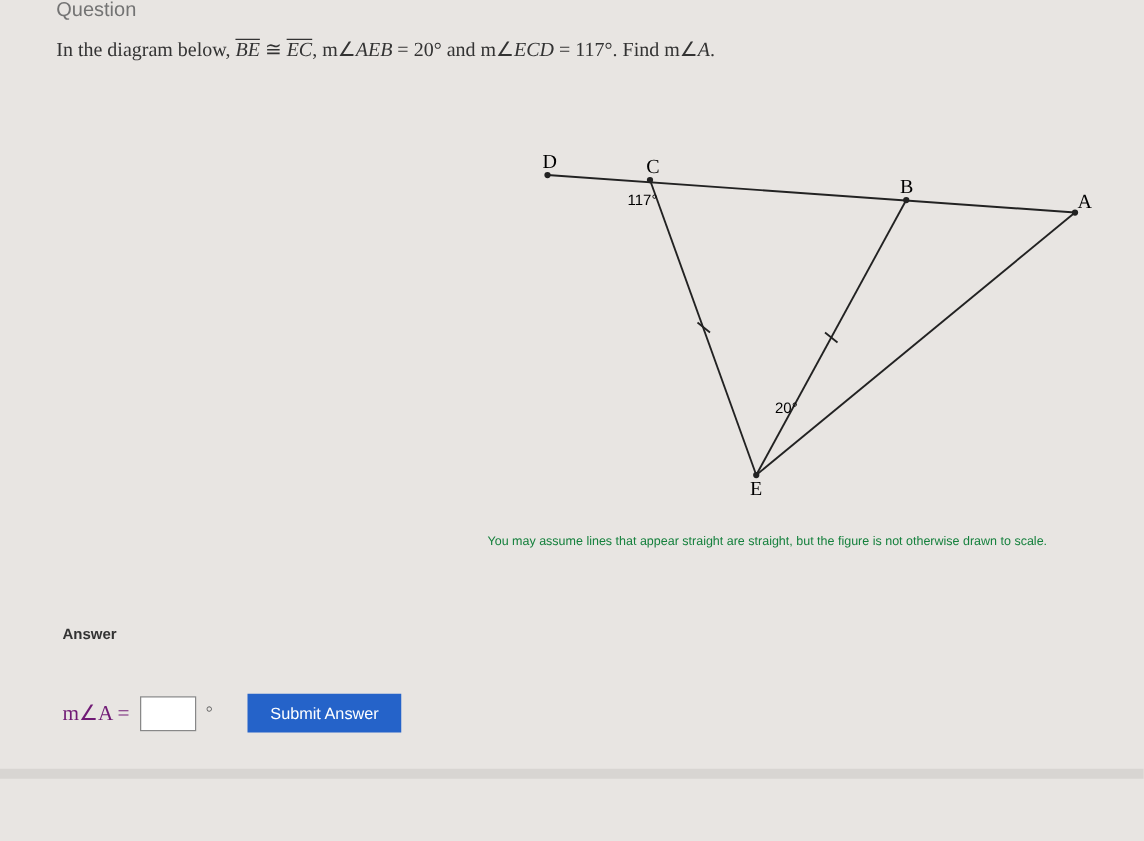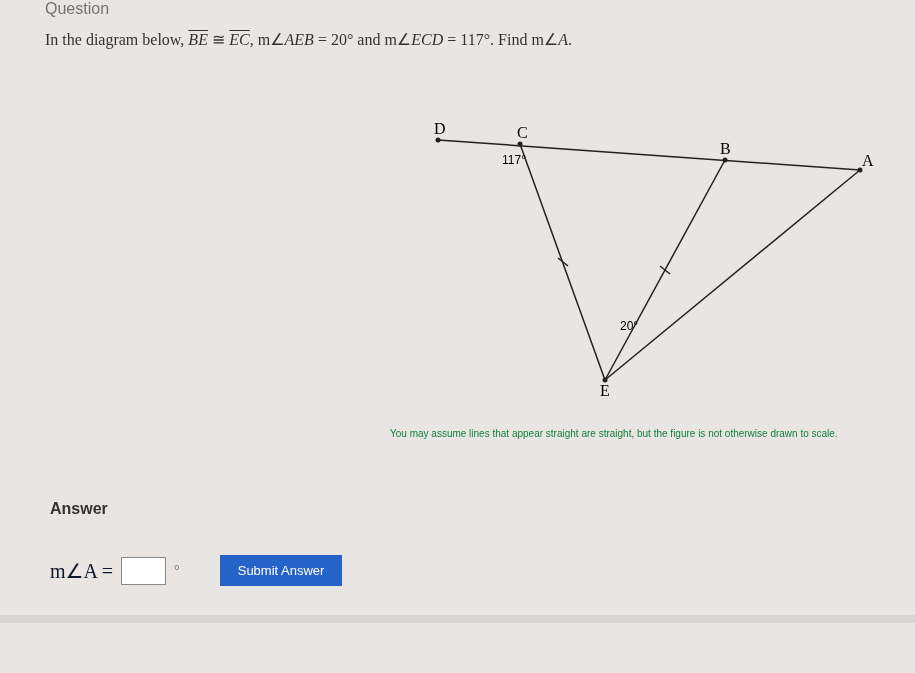--- a/index.html
+++ b/index.html
@@ -42,51 +42,51 @@
       top: 428px;
       left: 390px;
       font-size: 10px;
       color: #15803d;
       font-family: Arial, sans-serif;
     }
     .answer-label {
       position: absolute;
       top: 500px;
       left: 50px;
-      font-size: 16px;
+      font-size: 12px;
       font-weight: bold;
       color: #333;
       font-family: Arial, sans-serif;
     }
     .answer-row {
       position: absolute;
       top: 555px;
       left: 50px;
       display: flex;
       align-items: center;
       gap: 8px;
     }
     .answer-prefix {
-      font-size: 20px;
-      color: #0f172a;
+      font-size: 17px;
+      color: #701a75;
     }
     .answer-input {
       width: 45px;
       height: 28px;
       border: 1px solid #888;
       background: #fff;
       font-size: 14px;
       text-align: center;
     }
     .degree {
       font-size: 14px;
       color: #666;
     }
     .submit-btn {
-      margin-left: 32px;
+      margin-left: 20px;
       background: #2563c9;
       color: #fff;
       border: none;
       padding: 8px 18px;
       font-size: 13px;
       font-family: Arial, sans-serif;
       cursor: pointer;
     }
     .footer-bar {
       position: absolute;

